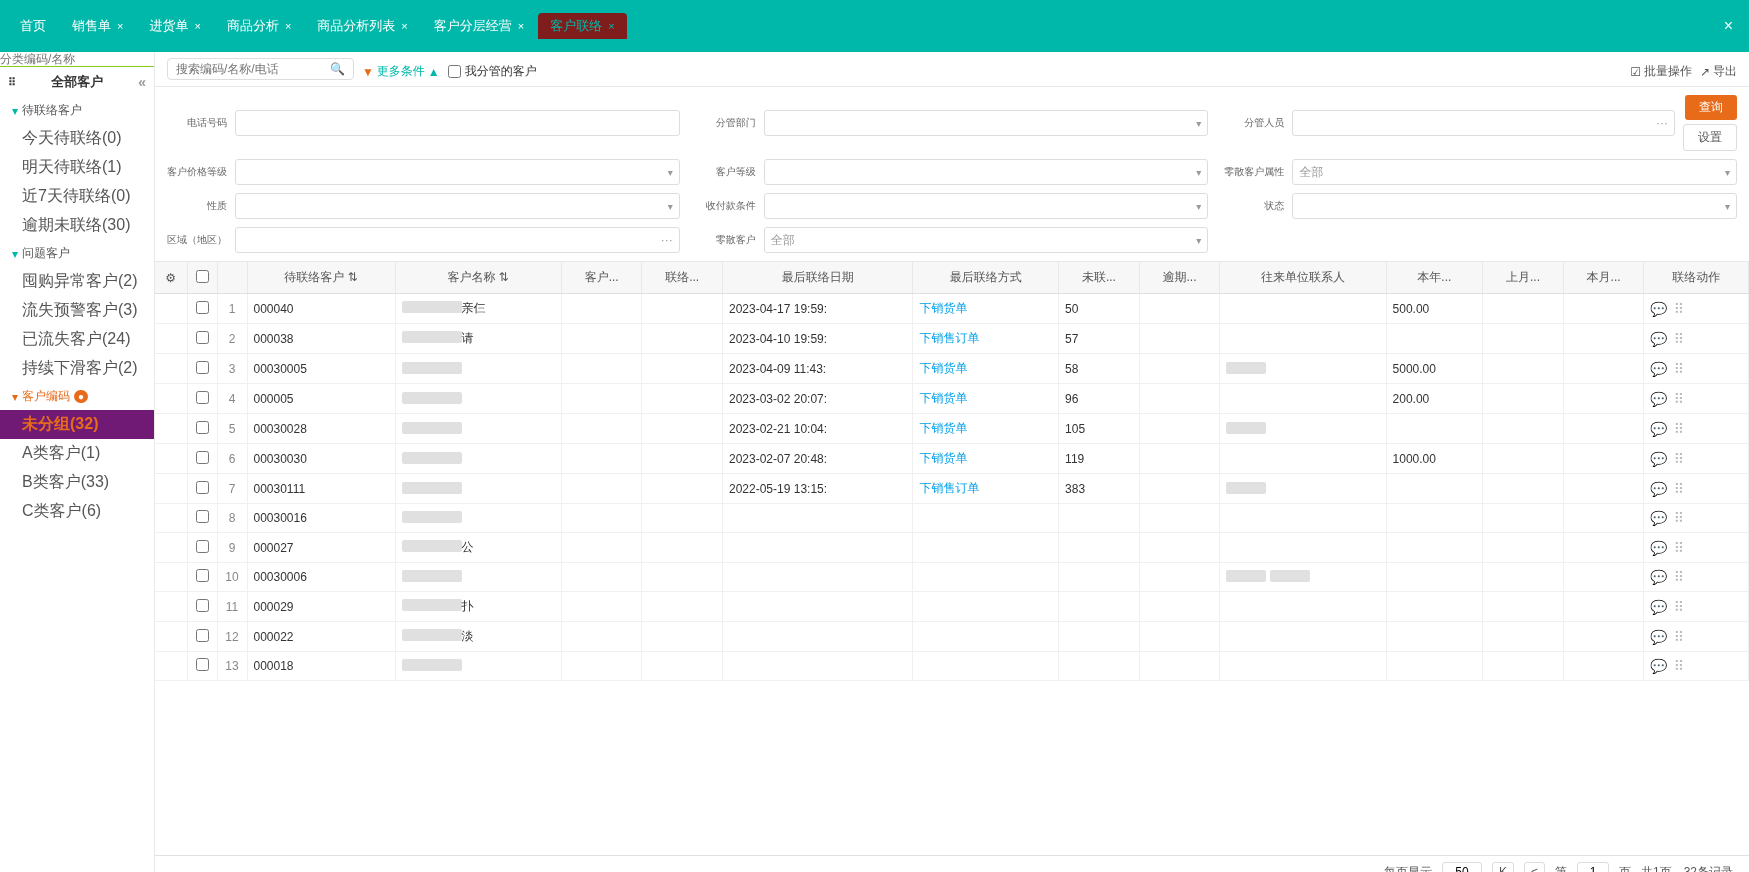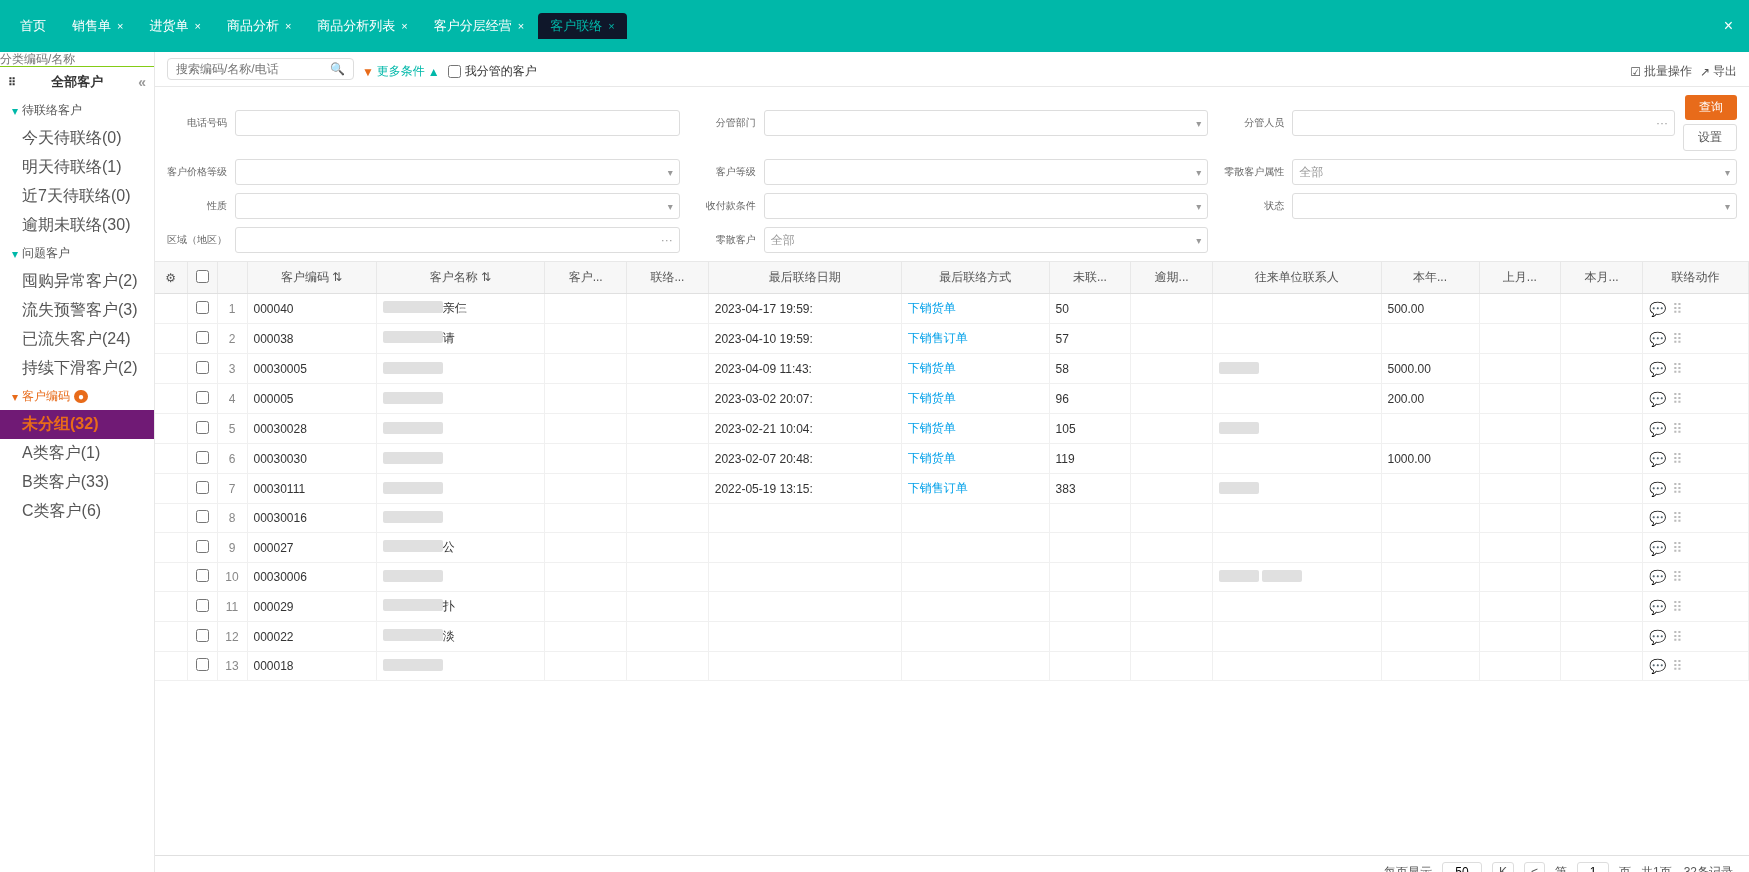--- a/index.html
+++ b/index.html
@@ -10,21 +10,21 @@
       display: flex; align-items: center;
       background: #00b8a9; height: 52px;
       padding: 0 8px; gap: 2px;
     }
     .top-nav-item {
       display: flex; align-items: center; gap: 4px;
       padding: 4px 12px; color: #fff; cursor: pointer;
       border-radius: 4px 4px 0 0; font-size: 13px;
       white-space: nowrap;
     }
-    .top-nav-item.active { background: #0f172a; color: #00b8a9; }
+    .top-nav-item.active { background: #7f1d1d; color: #00b8a9; }
     .top-nav-close { font-size: 11px; cursor: pointer; margin-left: 2px; }
     .top-nav-home { color: #fff; font-size: 13px; padding: 4px 12px; cursor: pointer; }
     .win-close { margin-left: auto; color: #fff; cursor: pointer; font-size: 16px; padding: 4px 8px; }
 
     
     .main-container { display: flex; height: calc(100vh - 36px); }
 
     
     .sidebar {
       width: 155px; min-width: 155px;
@@ -362,21 +362,21 @@
       </div>
     </div>
 
     <div class="table-container">
       <table>
         <thead>
           <tr>
             <th style="width:32px;">⚙</th>
             <th class="col-checkbox"><input type="checkbox" style=""></th>
             <th class="col-num"></th>
-            <th style="cursor:pointer;">客户编码 ⇅</th>
+            <th style="cursor:pointer;">待联络客户 ⇅</th>
             <th style="cursor:pointer;">客户名称 ⇅</th>
             <th>客户...</th>
             <th>联络...</th>
             <th>最后联络日期</th>
             <th>最后联络方式</th>
             <th>未联...</th>
             <th>逾期...</th>
             <th>往来单位联系人</th>
             <th>本年...</th>
             <th>上月...</th>

